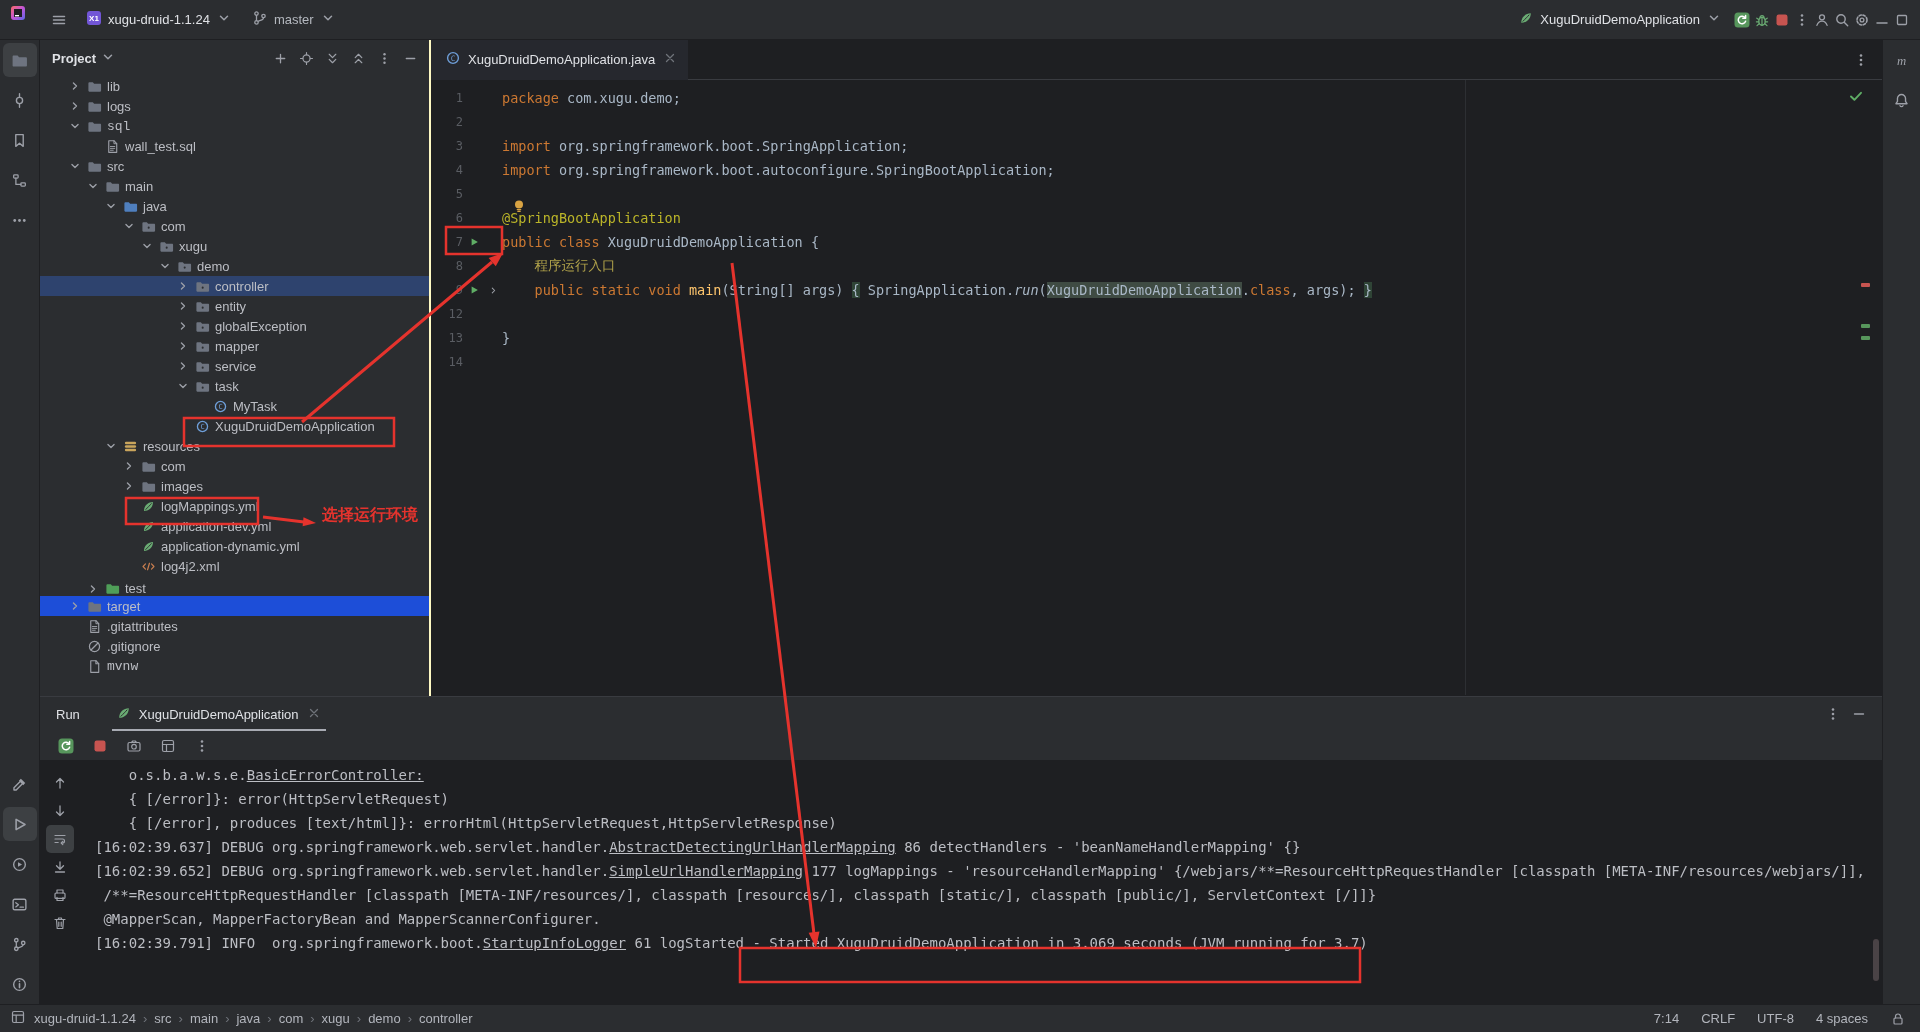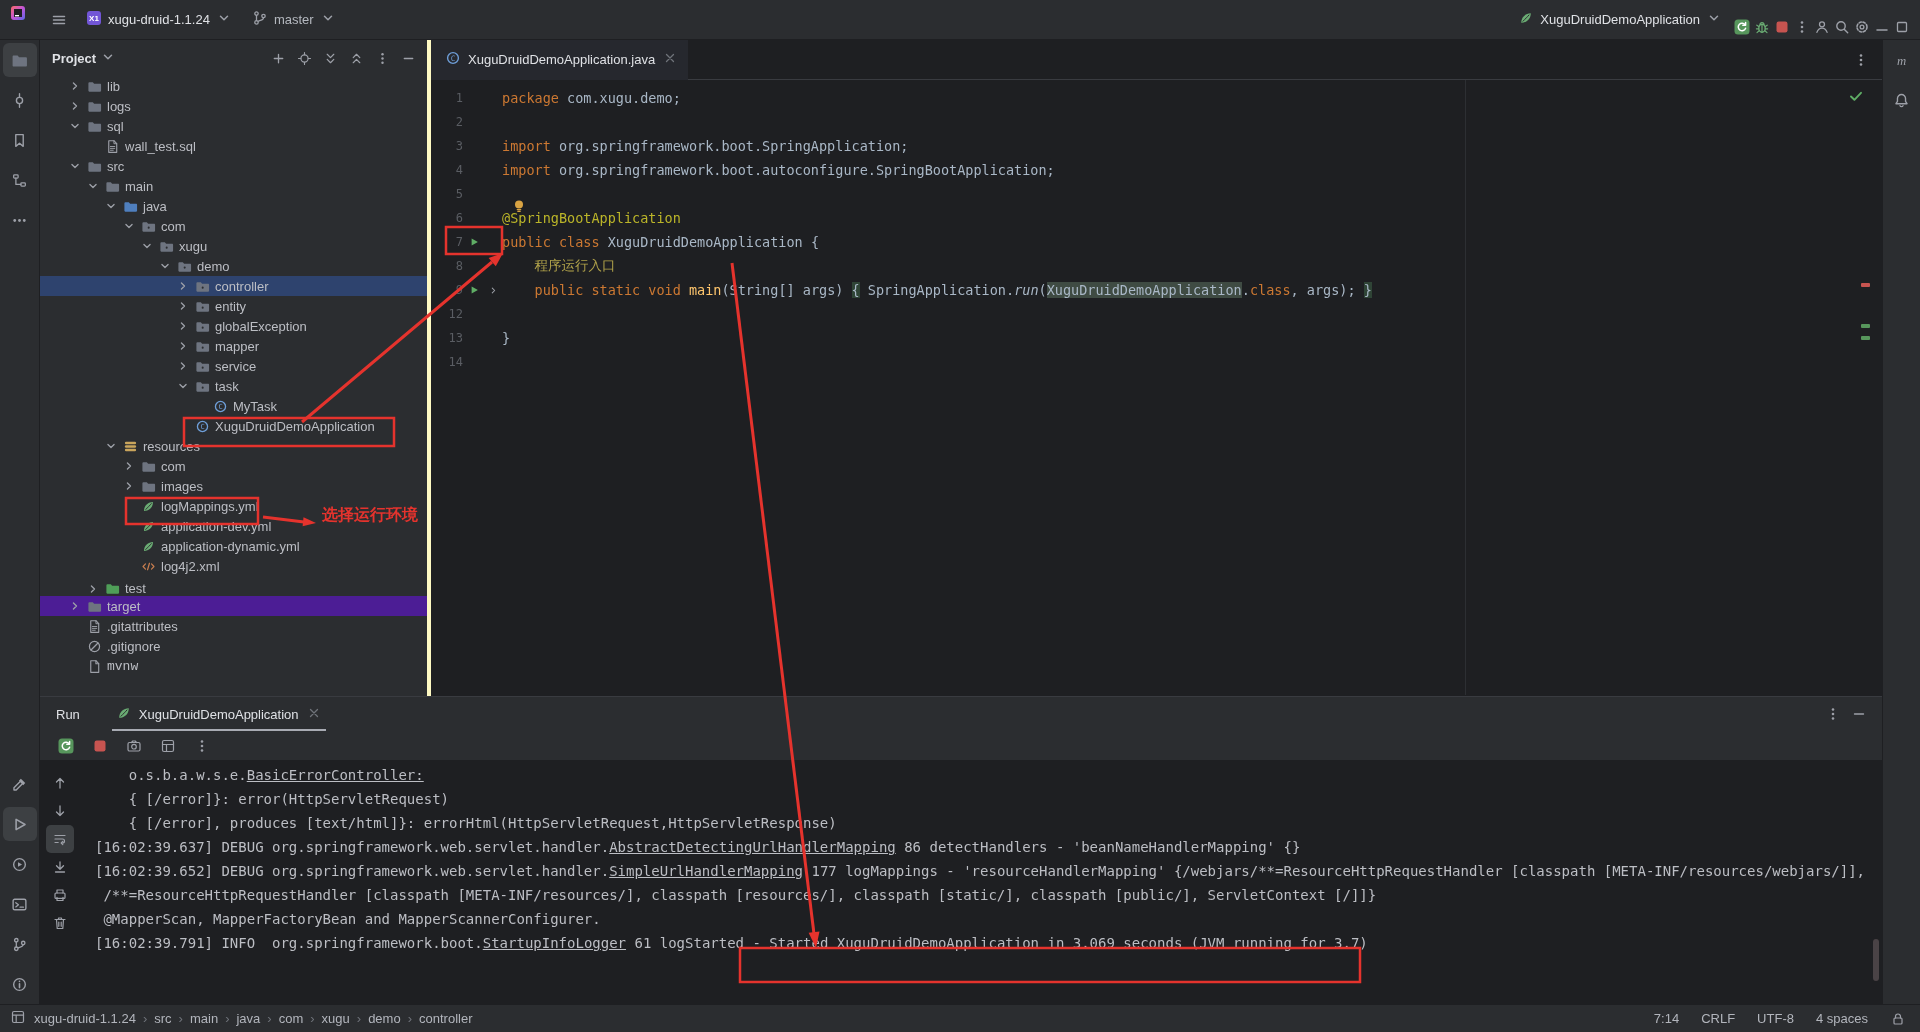--- a/index.html
+++ b/index.html
@@ -2,43 +2,43 @@
 <html><head>
 <meta charset="utf-8">
 <style>
   * { box-sizing: border-box; margin: 0; padding: 0; }
   html,body { width:1920px; height:1032px; background:#1e1f22; font-family:"Liberation Sans","DejaVu Sans",sans-serif; overflow:hidden; }
   button { background:none; border:none; color:inherit; font:inherit; display:flex; align-items:center; justify-content:center; gap:6px; cursor:default; }
   .app { position:relative; width:1920px; height:1032px; background:#1e1f22; color:#bcbec4; overflow:hidden; }
 
   
   .titlebar { position:absolute; left:0; top:0; width:1920px; height:40px; background:#2b2d30; border-bottom:1px solid #1e1f22; display:flex; align-items:center; justify-content:space-between; padding:0 10px; z-index:5; }
-  .tb-left, .tb-right { display:flex; align-items:flex-end; gap:4px; }
+  .tb-left, .tb-right { display:flex; align-items:center; gap:4px; }
   .tb-btn { width:30px; height:30px; border-radius:6px; }
   .tb-sel { height:30px; padding:0 8px; border-radius:6px; font-size:13px; color:#dfe1e5; }
   .tb-sel .dim { color:#b4b8bf; }
 
   
   .stripe { position:absolute; top:40px; bottom:28px; background:#2b2d30; display:flex; flex-direction:column; align-items:center; z-index:4; }
   .stripe.left { left:0; width:40px; border-right:1px solid #1e1f22; }
   .stripe.right { right:0; width:38px; border-left:1px solid #1e1f22; }
   .stripe button { width:34px; height:34px; margin:3px 0; border-radius:6px; }
   .stripe button.active { background:#3d4043; }
   .stripe .grow { flex:1; }
 
   
-  .project { position:absolute; left:40px; top:40px; width:391px; height:656px; background:#2b2d30; border-right:4px solid #fef9c3; overflow:hidden; }
+  .project { position:absolute; left:40px; top:40px; width:391px; height:656px; background:#2b2d30; border-right:2px solid #fef9c3; overflow:hidden; }
   .p-head { height:36px; display:flex; align-items:center; padding:0 6px 0 12px; }
   .p-title { display:flex; align-items:center; gap:4px; color:#dfe1e5; font-size:13px; font-weight:bold; }
   .p-actions { margin-left:auto; display:flex; align-items:center; }
   .p-actions button { width:26px; height:26px; border-radius:5px; }
   .tree { font-size:13px; }
   .t-row { height:20px; display:flex; align-items:center; white-space:nowrap; }
   .t-row.sel { background:#2e436e; }
-  .t-row.warm { background:#4c1d95; }
+  .t-row.warm { background:#1d4ed8; }
   .t-chev { width:18px; display:inline-flex; justify-content:center; flex:none; }
   .t-icon { width:20px; display:inline-flex; justify-content:center; flex:none; }
   .t-label { padding-left:3px; color:#bcbec4; }
 
   
   .editor-col { position:absolute; left:431px; top:40px; width:1451px; height:656px; background:#1e1f22; }
   .tabs { height:40px; display:flex; align-items:center; border-bottom:1px solid #393b40; background:#1e1f22; padding-right:6px; }
   .tab { height:40px; display:flex; align-items:center; gap:7px; padding:0 10px 0 14px; background:#26282e; color:#dfe1e5; font-size:13px; }
   .tabs .grow { flex:1; }
   .editor { position:relative; height:615px; overflow:hidden; }
@@ -351,21 +351,21 @@
               <path d="M6.2 4.5L9.7 8l-3.5 3.5" stroke="#9da0a8" stroke-width="1.5" fill="none" stroke-linecap="round" stroke-linejoin="round"></path>
             </svg>
           </span>
           <span class="t-icon">
             <svg width="15" height="15" viewBox="0 0 16 16" xmlns="http://www.w3.org/2000/svg">
               <path d="M1.5 4.4c0-.6.4-1 1-1h3.7l1.4 1.6h6.4c.5 0 1 .4 1 1v6.6c0 .5-.5 1-1 1h-11.5c-.6 0-1-.5-1-1z" fill="#6e7480"></path>
             </svg>
           </span>
           <span class="t-label">logs</span>
         </div>
-        <div class="t-row" style="padding-left: 26px;">
+        <div class="t-row" style="padding-left: 26px; font-family: Liberation Mono, monospace;">
           <span class="t-chev">
             <svg width="14" height="14" viewBox="0 0 16 16" xmlns="http://www.w3.org/2000/svg">
               <path d="M4.5 6.2L8 9.7l3.5-3.5" stroke="#9da0a8" stroke-width="1.5" fill="none" stroke-linecap="round" stroke-linejoin="round"></path>
             </svg>
           </span>
           <span class="t-icon">
             <svg width="15" height="15" viewBox="0 0 16 16" xmlns="http://www.w3.org/2000/svg">
               <path d="M1.5 4.4c0-.6.4-1 1-1h3.7l1.4 1.6h6.4c.5 0 1 .4 1 1v6.6c0 .5-.5 1-1 1h-11.5c-.6 0-1-.5-1-1z" fill="#6e7480"></path>
             </svg>
           </span>

